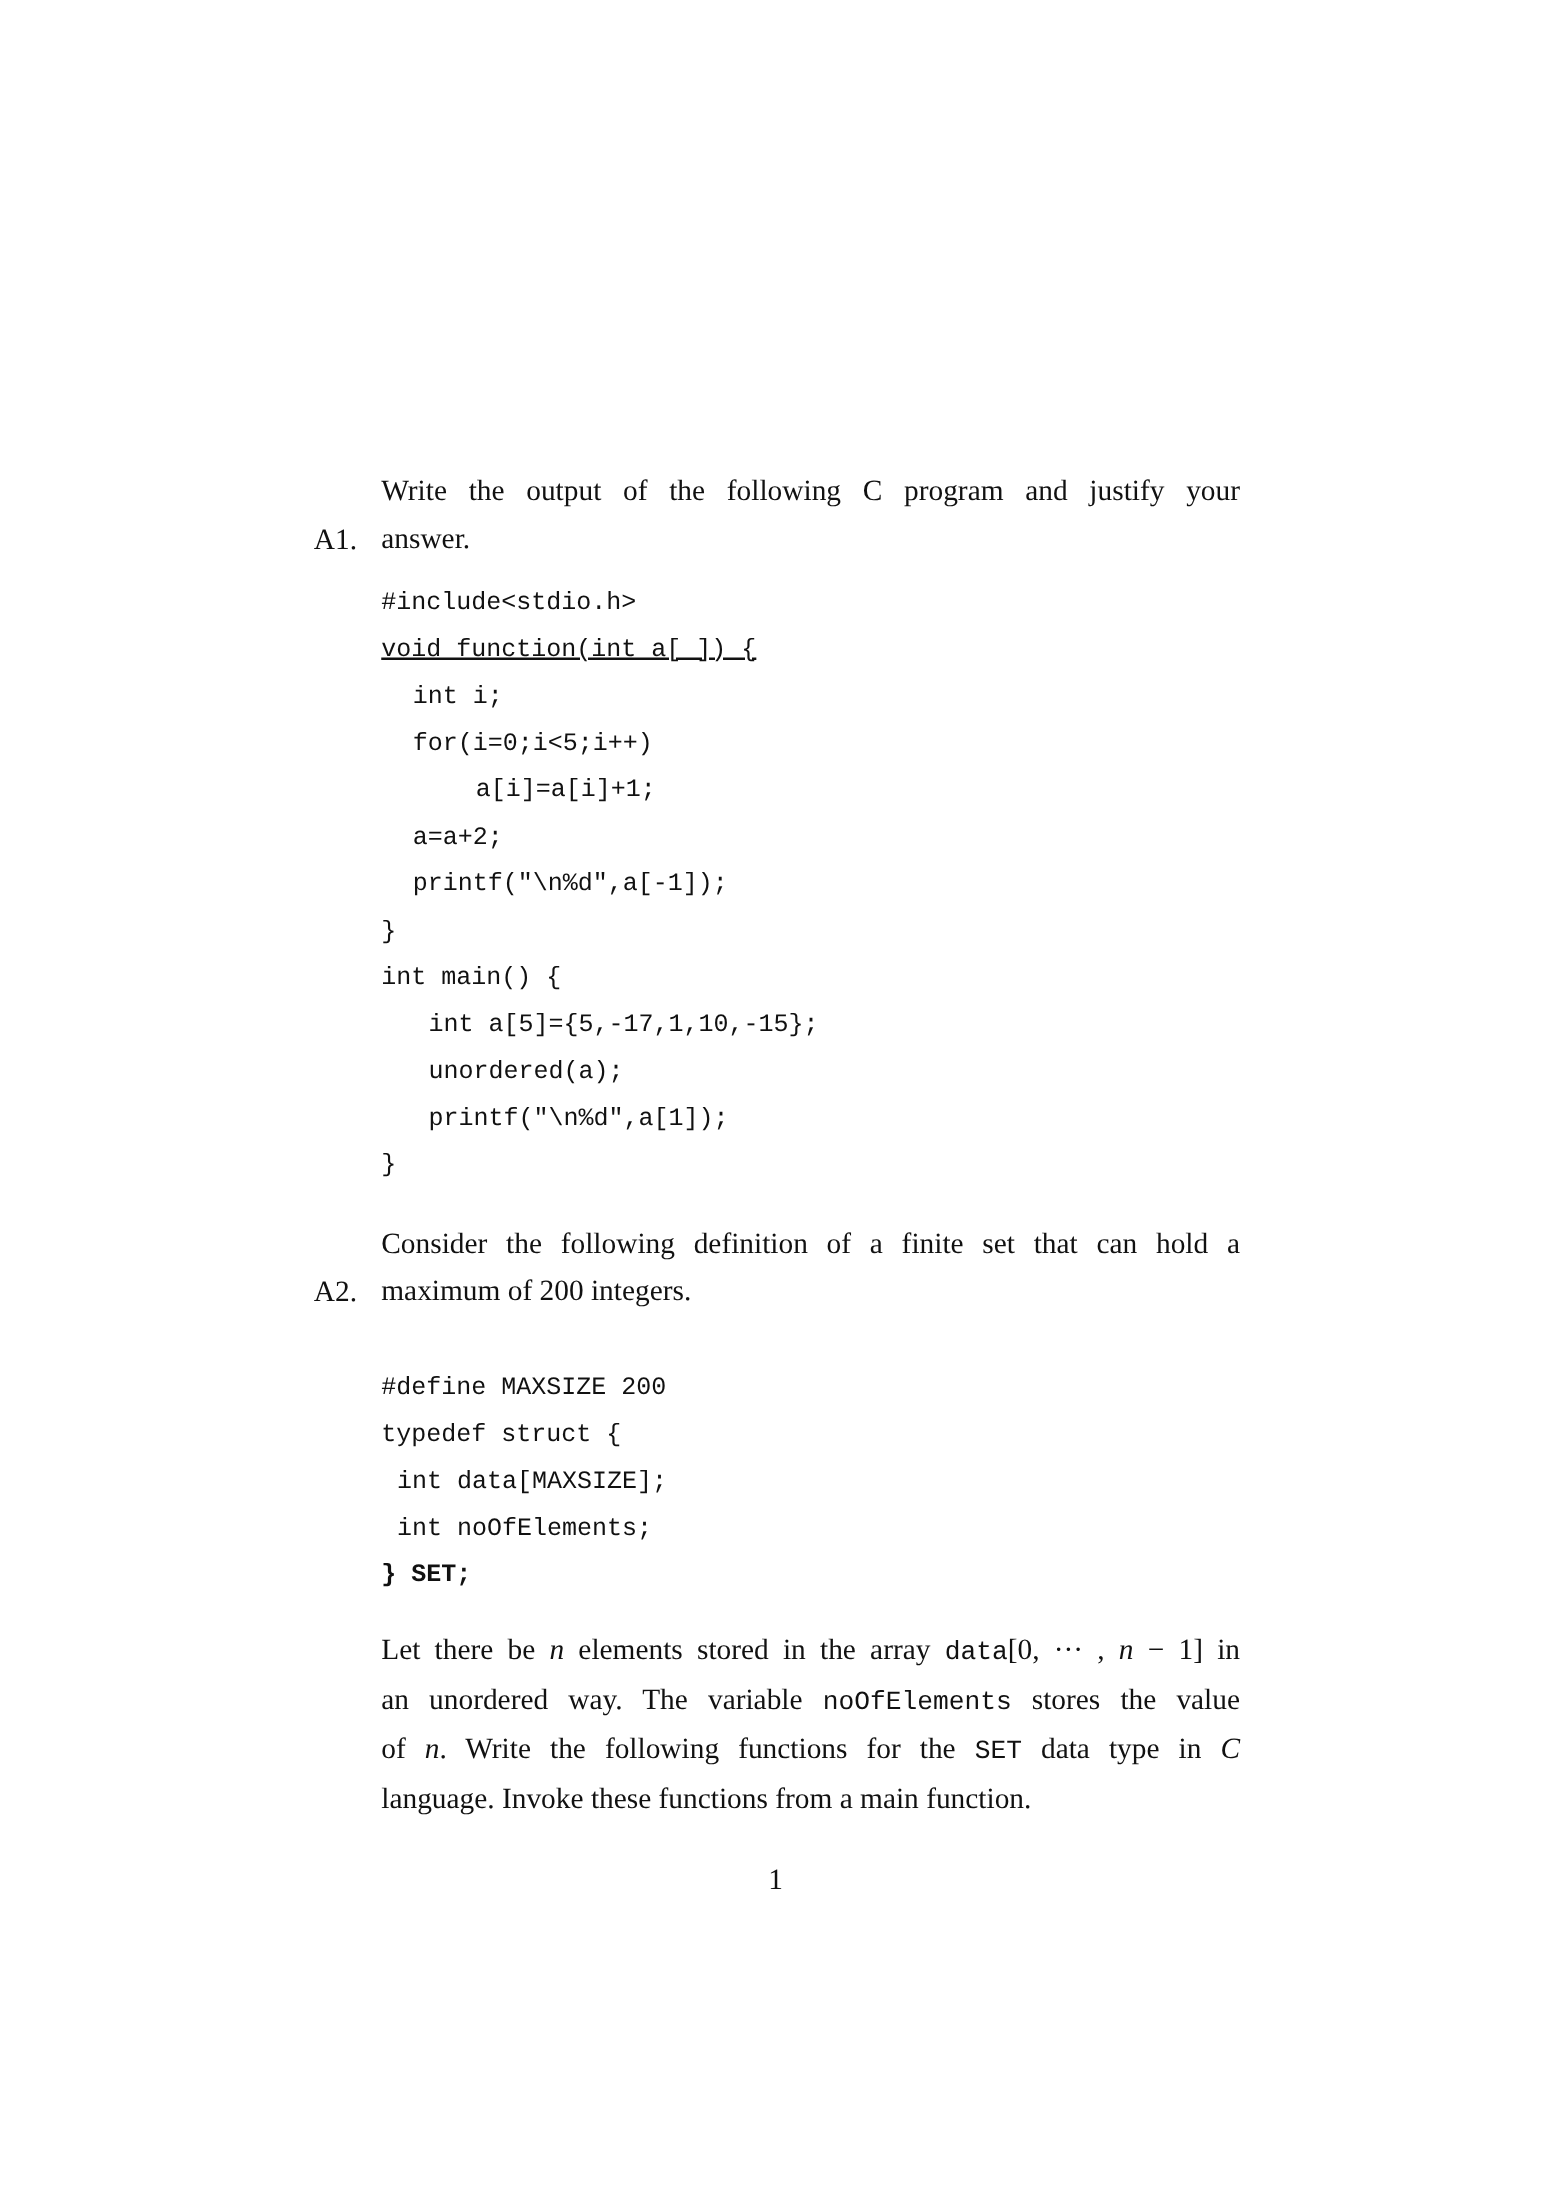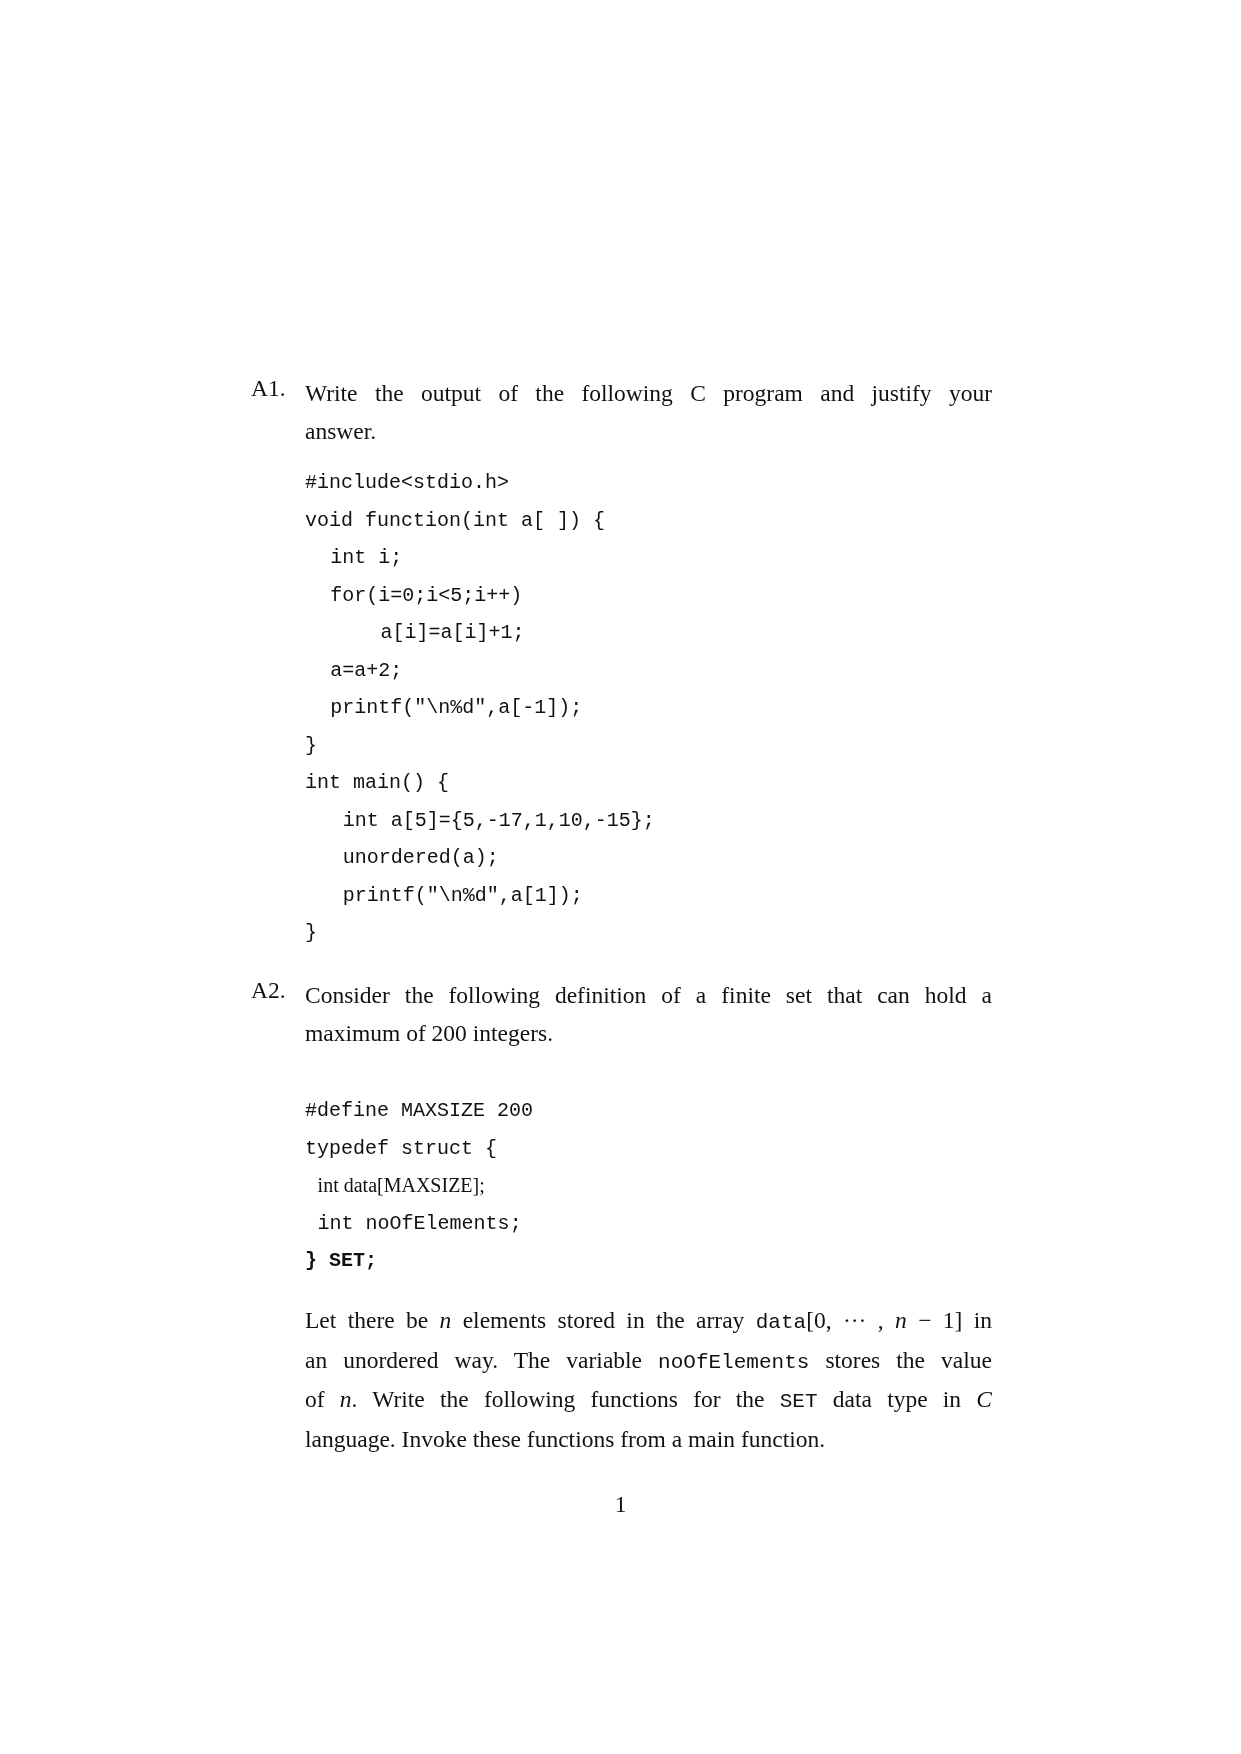--- a/index.html
+++ b/index.html
@@ -1,39 +1,39 @@
 <!DOCTYPE html>
 <html><head>
 <meta charset="utf-8">
 <style>
   html, body { margin: 0; padding: 0; background: #ffffff; }
   body { width: 1241px; height: 1754px; position: relative; overflow: hidden; color: #111; }
   .serif { font-family: "Liberation Serif", "DejaVu Serif", serif; }
   .mono { font-family: "Liberation Mono", "DejaVu Sans Mono", monospace; }
   .code { font-size: 20px; line-height: 37.5px; }
-  .qlabel { position: absolute; left: 251px; font-size: 23.5px; }
+  .qlabel { position: absolute; left: 251px; font-size: 23.5px; margin-top: 44px; }
   .qbody { position: absolute; left: 305px; width: 687px; font-size: 23.5px; line-height: 37.5px; text-align: justify; }
   .justify-line { text-align: justify; text-align-last: justify; display: block; }
   .codeline { position: absolute; left: 305px; white-space: pre; }
   .inline-mono { font-family: "Liberation Mono", "DejaVu Sans Mono", monospace; font-size: 21px; }
   .math { font-style: italic; }
   .pagenum { position: absolute; top: 1491px; left: 0; width: 1241px; text-align: center; font-size: 23.5px; }
 </style>
 </head>
 <body>
 
 <div>
   <span class="qlabel serif" style="top:375px;">A1.</span>
   <div class="qbody serif" style="top:375px;">
     <span class="justify-line">Write the output of the following C program and justify your</span>
     <span style="display:block;">answer.</span>
   </div>
   <div id="code1">
       <div class="codeline mono code" style="top: 464px; left: 305px;">#include&lt;stdio.h&gt;</div>
-      <div class="codeline mono code" style="top: 501.5px; left: 305px;">void function(int a[ ]) {</div>
+      <div class="codeline mono code" style="top: 501.5px; left: 305px; text-decoration: underline;">void function(int a[ ]) {</div>
       <div class="codeline mono code" style="top: 539px; left: 330.2px;">int i;</div>
       <div class="codeline mono code" style="top: 576.5px; left: 330.2px;">for(i=0;i&lt;5;i++)</div>
       <div class="codeline mono code" style="top: 614px; left: 380.6px;">a[i]=a[i]+1;</div>
       <div class="codeline mono code" style="top: 651.5px; left: 330.2px;">a=a+2;</div>
       <div class="codeline mono code" style="top: 689px; left: 330.2px;">printf("\n%d",a[-1]);</div>
       <div class="codeline mono code" style="top: 726.5px; left: 305px;">}</div>
       <div class="codeline mono code" style="top: 764px; left: 305px;">int main() {</div>
       <div class="codeline mono code" style="top: 801.5px; left: 342.8px;">int a[5]={5,-17,1,10,-15};</div>
       <div class="codeline mono code" style="top: 839px; left: 342.8px;">unordered(a);</div>
       <div class="codeline mono code" style="top: 876.5px; left: 342.8px;">printf("\n%d",a[1]);</div>
@@ -43,21 +43,21 @@
 
 <div>
   <span class="qlabel serif" style="top:977px;">A2.</span>
   <div class="qbody serif" style="top:977px;">
     <span class="justify-line">Consider the following definition of a finite set that can hold a</span>
     <span style="display:block;">maximum of 200 integers.</span>
   </div>
   <div id="code2">
       <div class="codeline mono code" style="top: 1092px; left: 305px;">#define MAXSIZE 200</div>
       <div class="codeline mono code" style="top: 1129.5px; left: 305px;">typedef struct {</div>
-      <div class="codeline mono code" style="top: 1167px; left: 317.6px; font-family: Liberation Serif, serif;">int data[MAXSIZE];</div>
+      <div class="codeline mono code" style="top: 1167px; left: 317.6px;">int data[MAXSIZE];</div>
       <div class="codeline mono code" style="top: 1204.5px; left: 317.6px;">int noOfElements;</div>
       <div class="codeline mono code" style="top: 1242px; left: 305px; font-weight: bold;">} SET;</div>
     </div>
 
   <div class="qbody serif" style="top:1302px;">
     <span class="justify-line"><span>Let there be </span><span class="math">n</span><span> elements stored in the array </span><span class="inline-mono">data</span><span>[0, ··· , </span><span class="math">n</span><span> − 1] in</span></span>
     <span class="justify-line"><span>an unordered way.  The variable </span><span class="inline-mono">noOfElements</span><span> stores the value</span></span>
     <span class="justify-line"><span>of </span><span class="math">n</span><span>.  Write the following functions for the </span><span class="inline-mono">SET</span><span> data type in </span><span class="math">C</span></span>
     <span style="display:block;">language. Invoke these functions from a main function.</span>
   </div>

